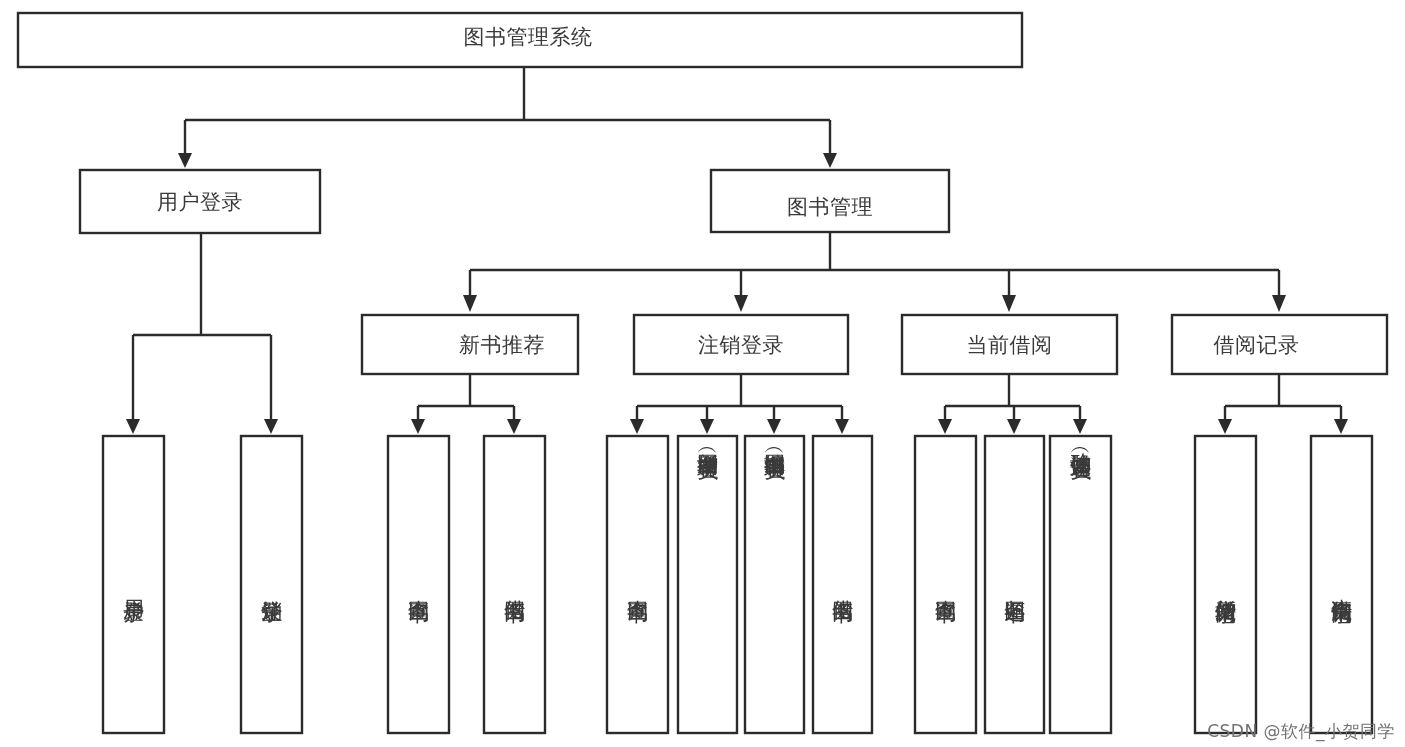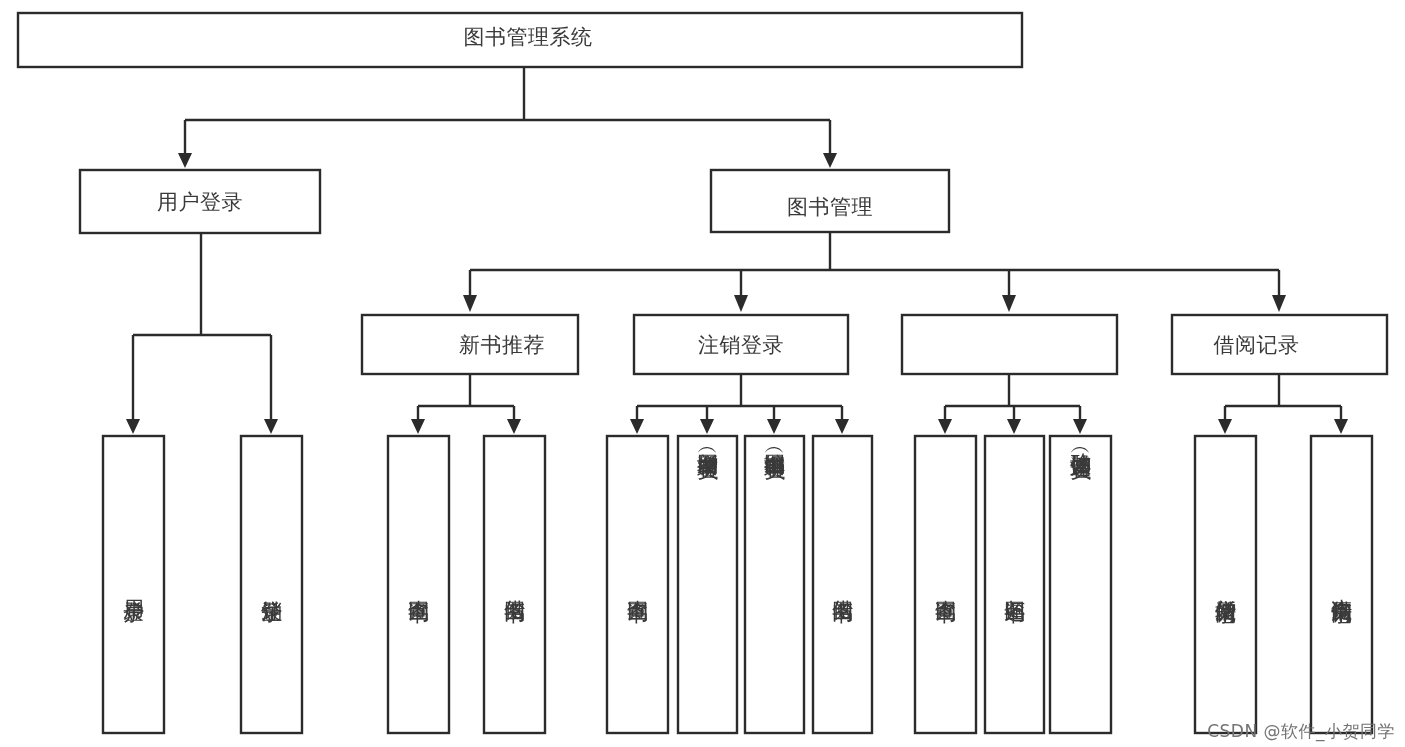--- a/index.html
+++ b/index.html
@@ -215,20 +215,23 @@
   </div>
 
   <div class="horiz-text-wrap" style="left:362px; top:315px; width:216px; height:59px;margin-left:32px;">
     <span class="horiz-text">新书推荐</span>
   </div>
 
   <div class="horiz-text-wrap" style="left:634px; top:315px; width:214px; height:59px;">
     <span class="horiz-text">注销登录</span>
   </div>
 
+  <div class="horiz-text-wrap" style="left:902px; top:315px; width:215px; height:59px;">
+    <span class="horiz-text">当前借阅</span>
+  </div>
 
   <div class="horiz-text-wrap" style="left:1132px; top:315px; width:249px; height:59px;">
     <span class="horiz-text">借阅记录</span>
   </div>
 
   <div class="vert-text-wrap" style="left:103px; top:436px; width:61px; height:297px;">
     <span class="vert-text">用户登录</span>
   </div>
   <div class="vert-text-wrap" style="left:241px; top:436px; width:61px; height:297px;">
     <span class="vert-text">注销登录</span>

